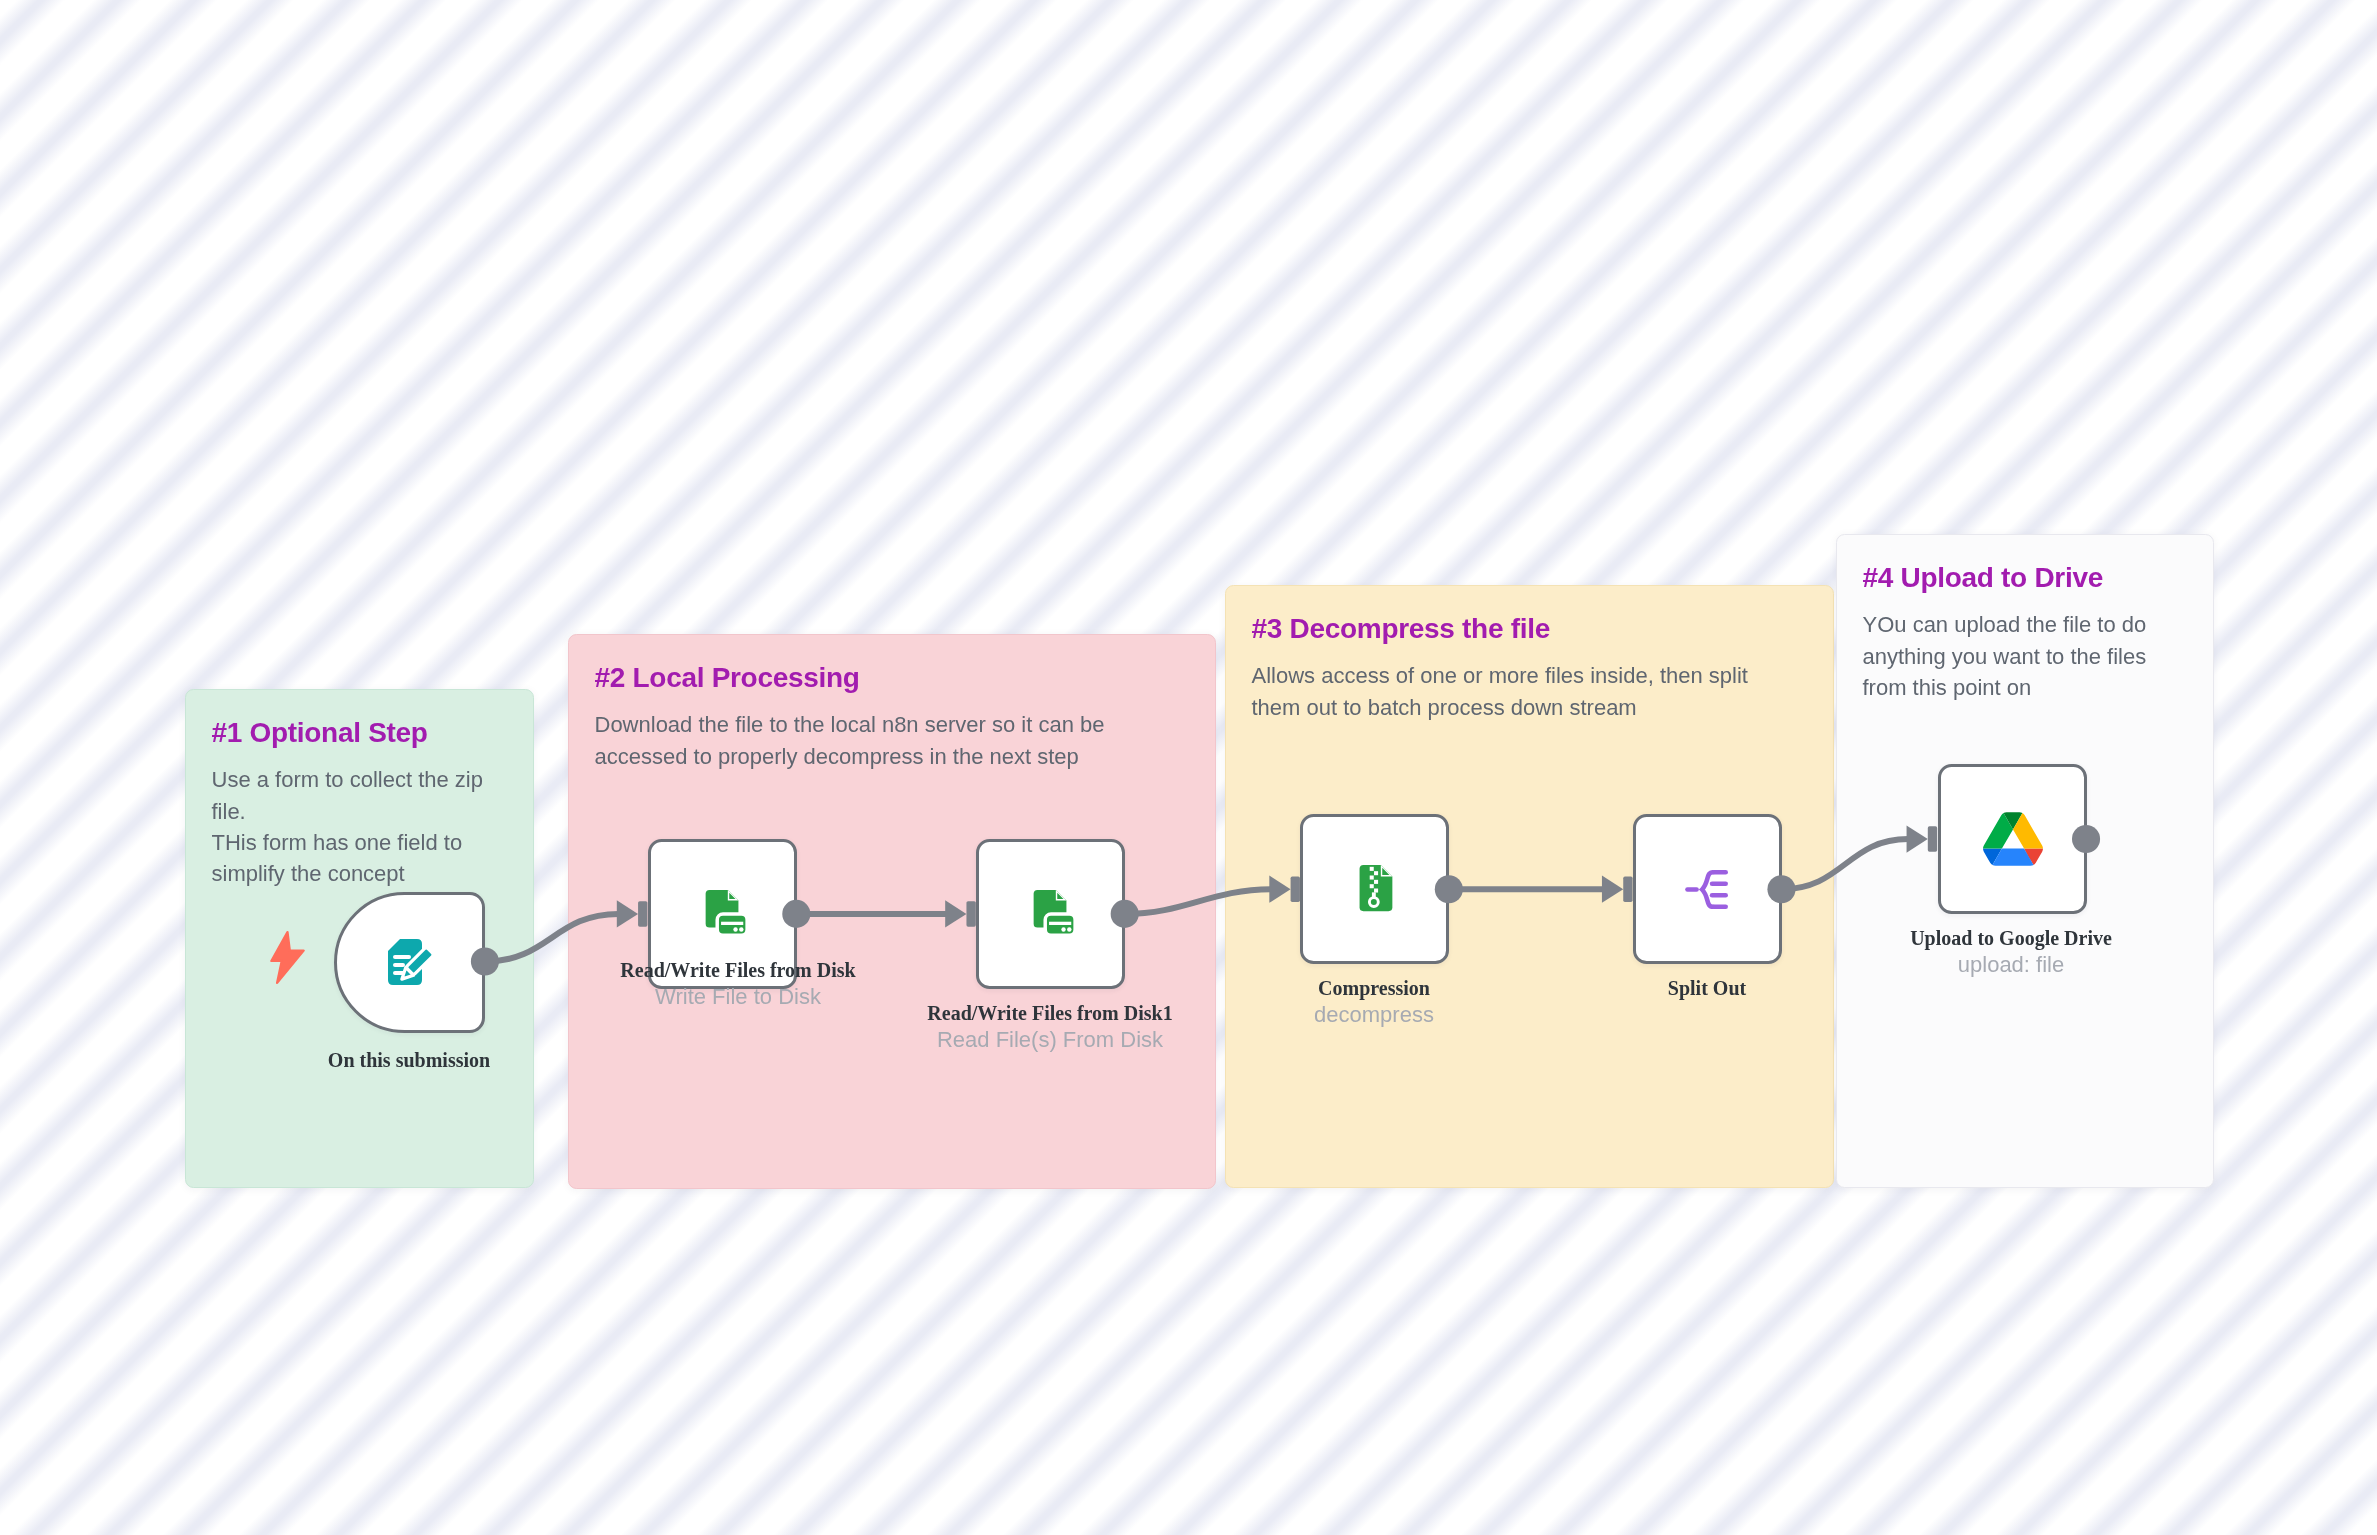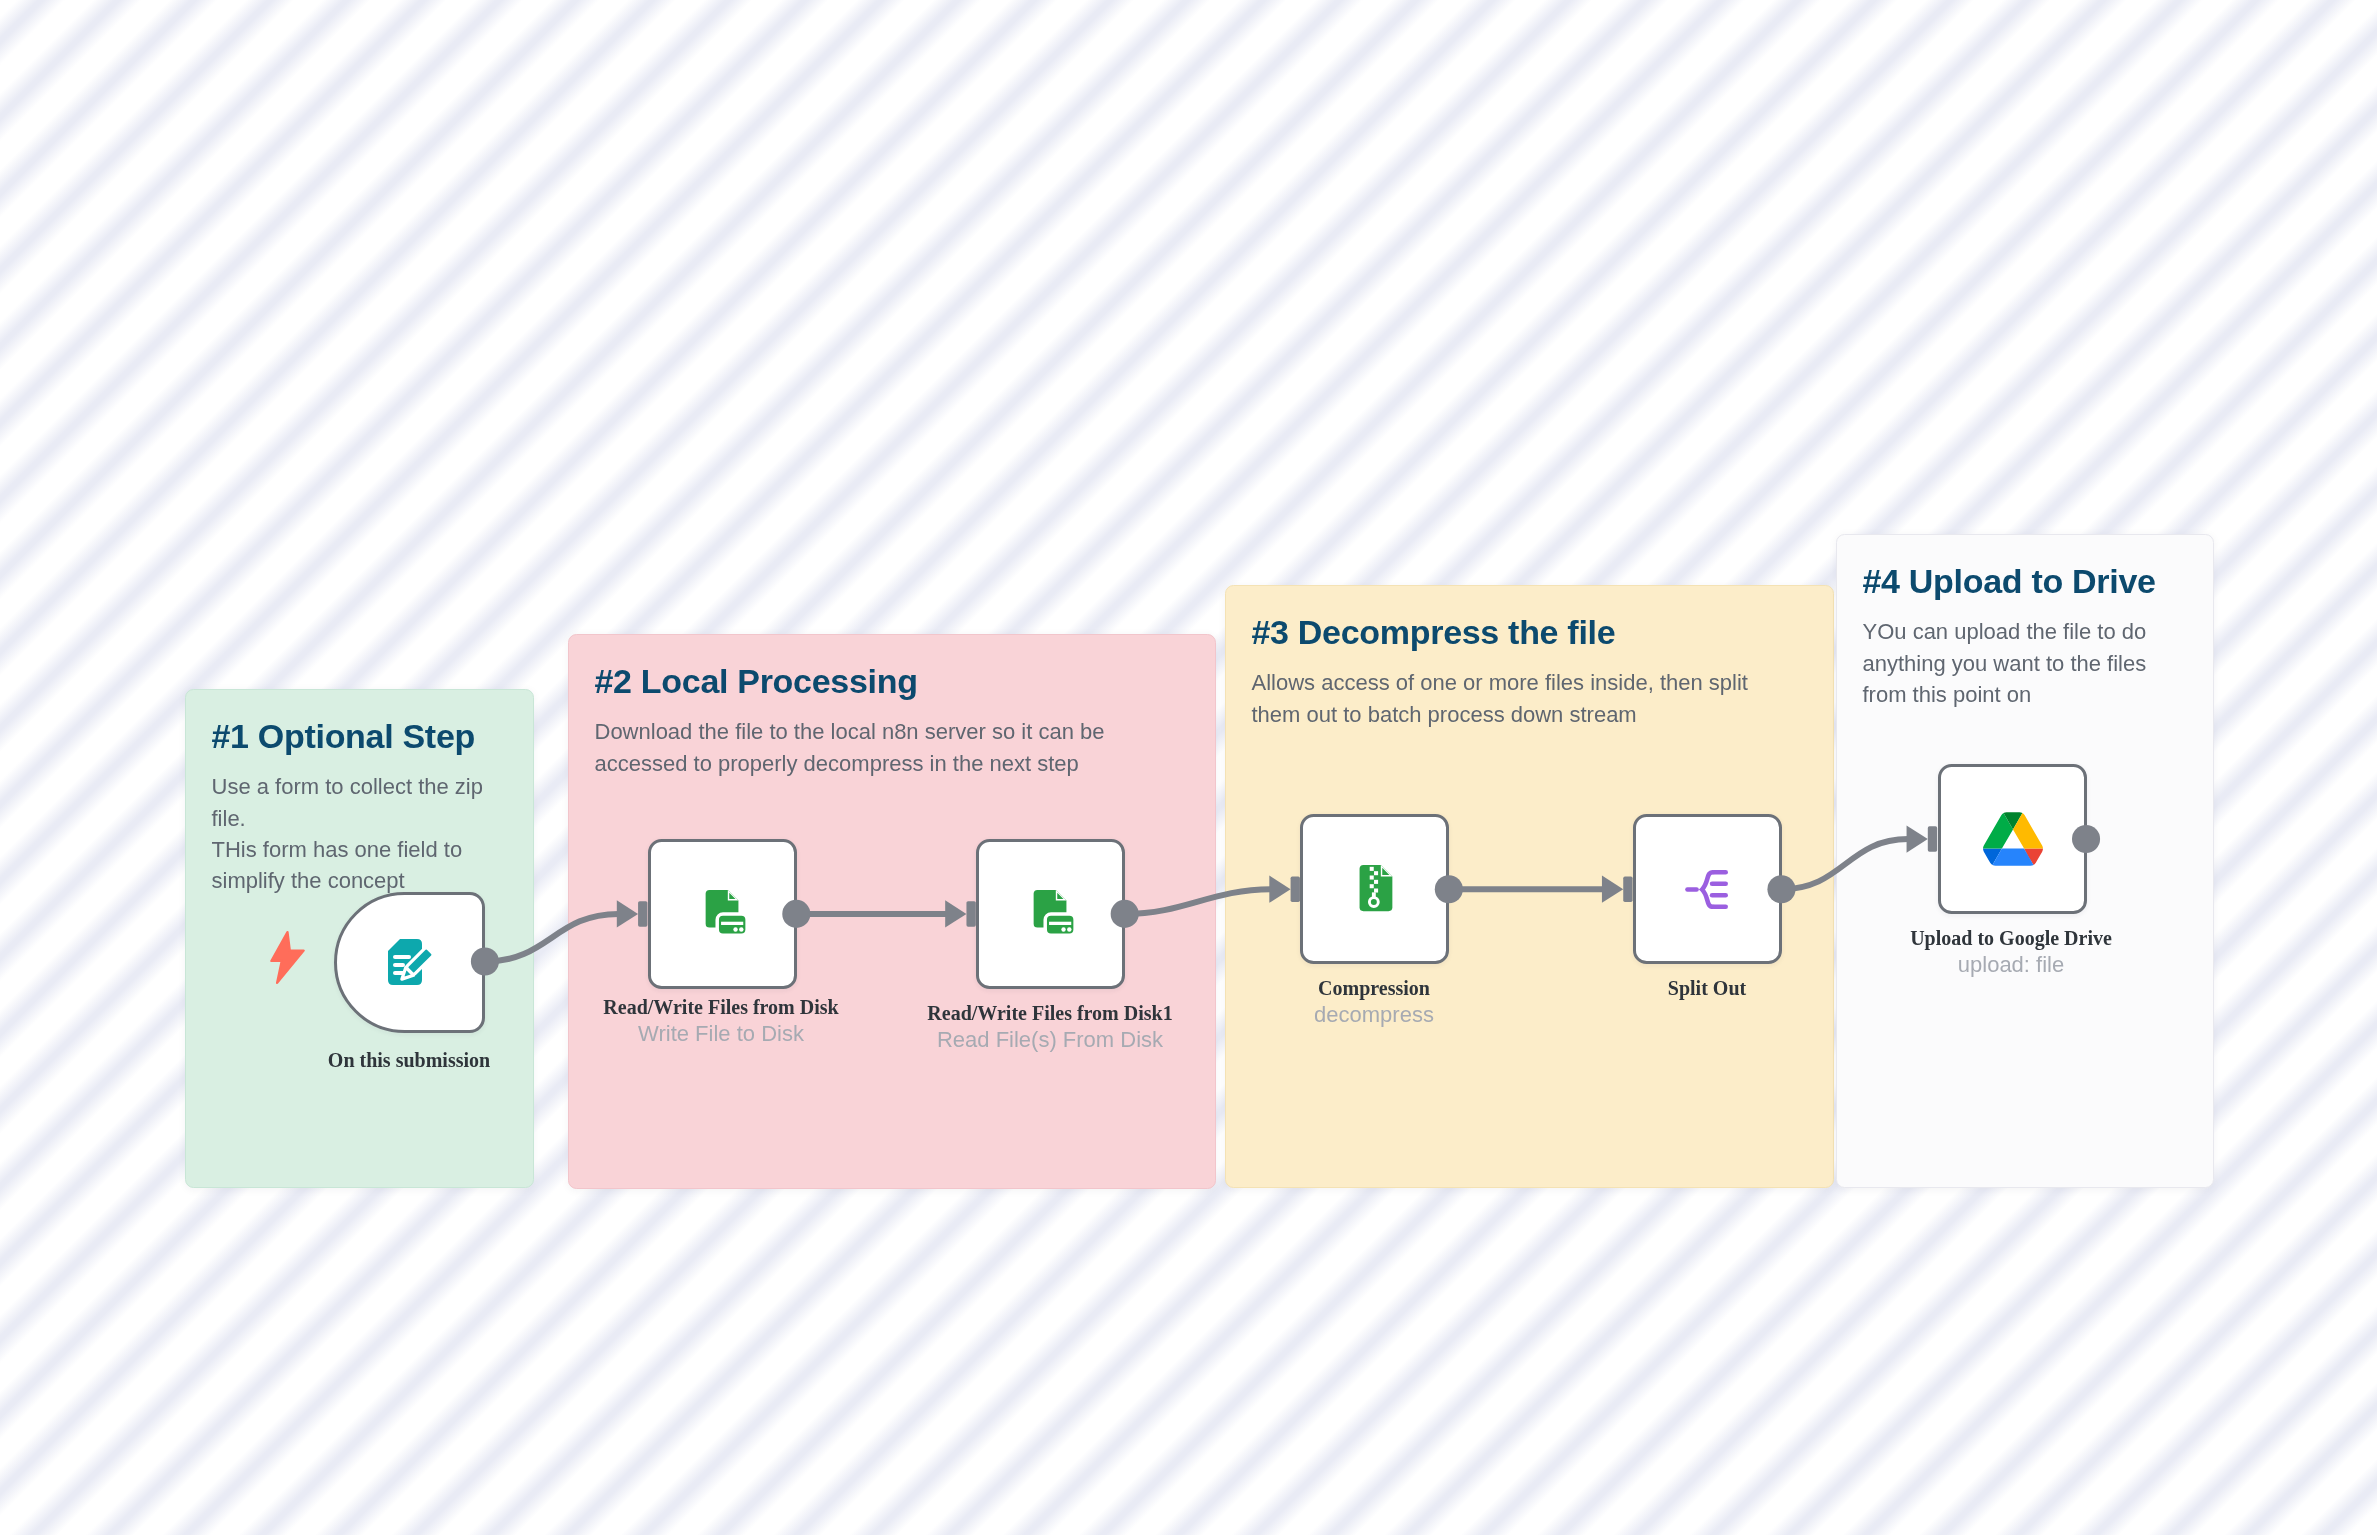--- a/index.html
+++ b/index.html
@@ -14,21 +14,21 @@
       #ffffff 46px, #ffffff 54px);
   }
   .note{
     position:absolute;
     border-radius:8.5px;
     box-sizing:border-box;
     box-shadow:0 1.7px 8.5px rgba(40,40,60,0.05);
     z-index:1;
   }
   .note-title{
-    font-size:34px;font-weight:700;color:#0c4a6e;
+    font-size:28px;font-weight:700;color:#a21caf;
     padding:27px 25.5px 0 25.5px;letter-spacing:-0.3px;
   }
   .note-body{
     font-size:22px;color:#5f6670;line-height:1.42;
     padding:15.3px 25.5px 0 25.5px;white-space:pre-line;
   }
   .note1{left:185px;top:689px;width:349px;height:499px;background:#d9efe2;border:1.7px solid #c8e6d6;}
   .note2{left:568px;top:634px;width:648px;height:555px;background:#f9d3d7;border:1.7px solid #f2c5cb;}
   .note3{left:1225px;top:585px;width:609px;height:603px;background:#fcedc9;border:1.7px solid #f4e2b4;}
   .note4{left:1836px;top:534px;width:378px;height:654px;background:#fbfbfc;border:1.7px solid #e8e8ee;}
@@ -165,21 +165,21 @@
       <path fill="#00832d" d="M43.65 25l13.75-23.8c-1.35-.8-2.9-1.2-4.5-1.2h-18.5c-1.6 0-3.15.45-4.5 1.2z"></path>
       <path fill="#2684fc" d="M59.8 53H27.5L13.75 76.8c1.35.8 2.9 1.2 4.5 1.2h50.8c1.6 0 3.15-.45 4.5-1.2z"></path>
       <path fill="#ffba00" d="M73.4 26.5l-12.7-22c-.8-1.4-1.95-2.5-3.3-3.3L43.65 25l16.15 28h27.45c0-1.55-.4-3.1-1.2-4.5z"></path>
     </svg>
   </div>
 
   <div class="nlabel" style="left:239px;top:1048px;width:340px;">
     <div class="nname">On this submission</div>
     <div class="nsub"></div>
   </div>
-  <div class="nlabel" style="left:568px;top:995px;width:306px;">
+  <div class="nlabel" style="left:568px;top:958px;width:306px;padding-left:17px;">
     <div class="nname">Read/Write Files from Disk</div>
     <div class="nsub">Write File to Disk</div>
   </div>
   <div class="nlabel" style="left:897px;top:1001px;width:306px;">
     <div class="nname">Read/Write Files from Disk1</div>
     <div class="nsub">Read File(s) From Disk</div>
   </div>
   <div class="nlabel" style="left:1221px;top:976px;width:306px;">
     <div class="nname">Compression</div>
     <div class="nsub">decompress</div>

